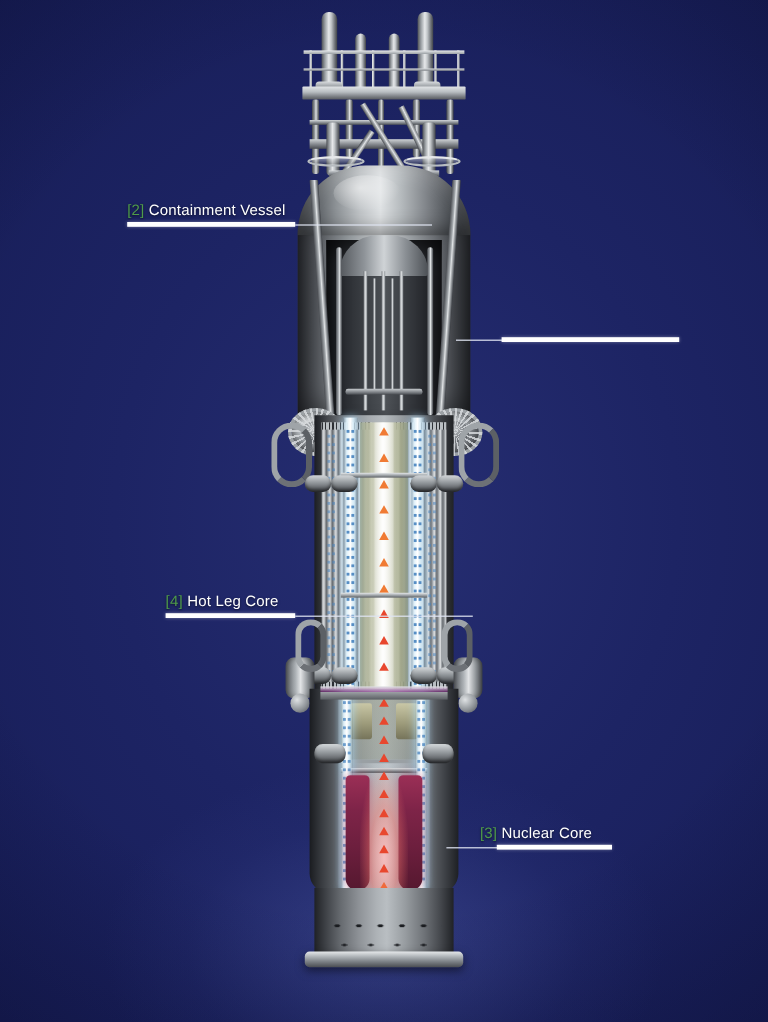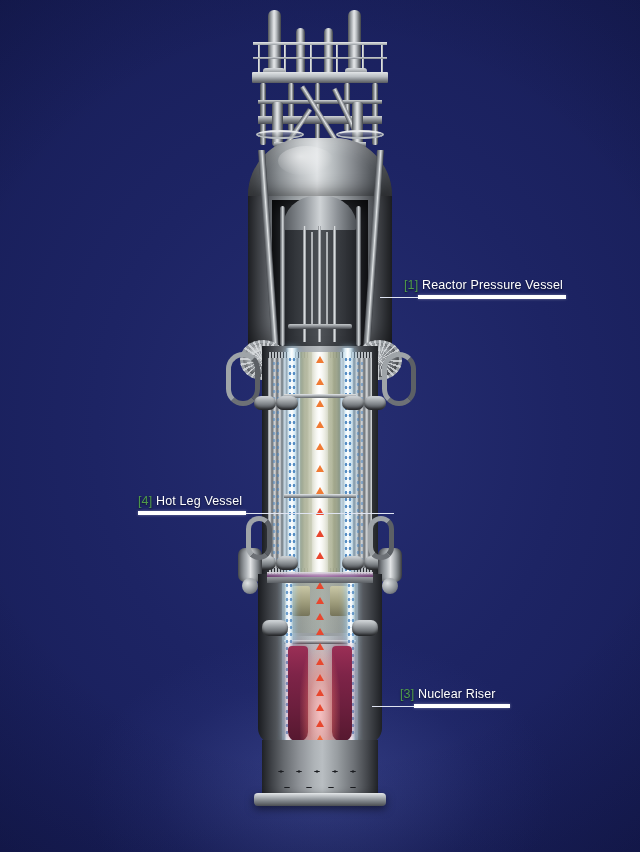--- a/index.html
+++ b/index.html
@@ -477,47 +477,53 @@
 
   <div class="lower-flange" style="top:572px;"></div>
   <div class="sg-collar" style="left:262px; top:620px; width:26px; height:16px;"></div>
   <div class="sg-collar" style="left:352px; top:620px; width:26px; height:16px;"></div>
 
   <div class="skirt"></div>
   <div class="skirt-holes"></div>
   <div class="skirt-holes b"></div>
   <div class="skirt-flange"></div>
 
+  <div class="label" style="left:106px; top:168px;">
+    <div class="txt">
+      <span class="num">[2]</span>
+      <span>Containment Vessel</span>
+    </div>
+    <div class="rule">
+      <div class="thick" style="left:0; width:140px;"></div>
+      <div class="thin" style="left:140px; width:114px;"></div>
+    </div>
+  </div>
 
   <div class="label" style="left:404px; top:278px;">
-    <div class="txt">
-      <span class="num">[1]</span>
-      <span>Reactor Pressure Vessel</span>
-    </div>
     <div class="rule">
       <div class="thin" style="left:-24px; width:42px;"></div>
       <div class="thick" style="left:14px; width:148px;"></div>
     </div>
   </div>
 
   <div class="label" style="left:138px; top:494px;">
     <div class="txt">
       <span class="num">[4]</span>
-      <span>Hot Leg Vessel</span>
+      <span>Hot Leg Core</span>
     </div>
     <div class="rule">
       <div class="thick" style="left:0; width:108px;"></div>
       <div class="thin" style="left:108px; width:148px;"></div>
     </div>
   </div>
 
   <div class="label" style="left:400px; top:687px;">
     <div class="txt">
       <span class="num">[3]</span>
-      <span>Nuclear Riser</span>
+      <span>Nuclear Core</span>
     </div>
     <div class="rule">
       <div class="thin" style="left:-28px; width:46px;"></div>
       <div class="thick" style="left:14px; width:96px;"></div>
     </div>
   </div>
 
 
 </div>
 

